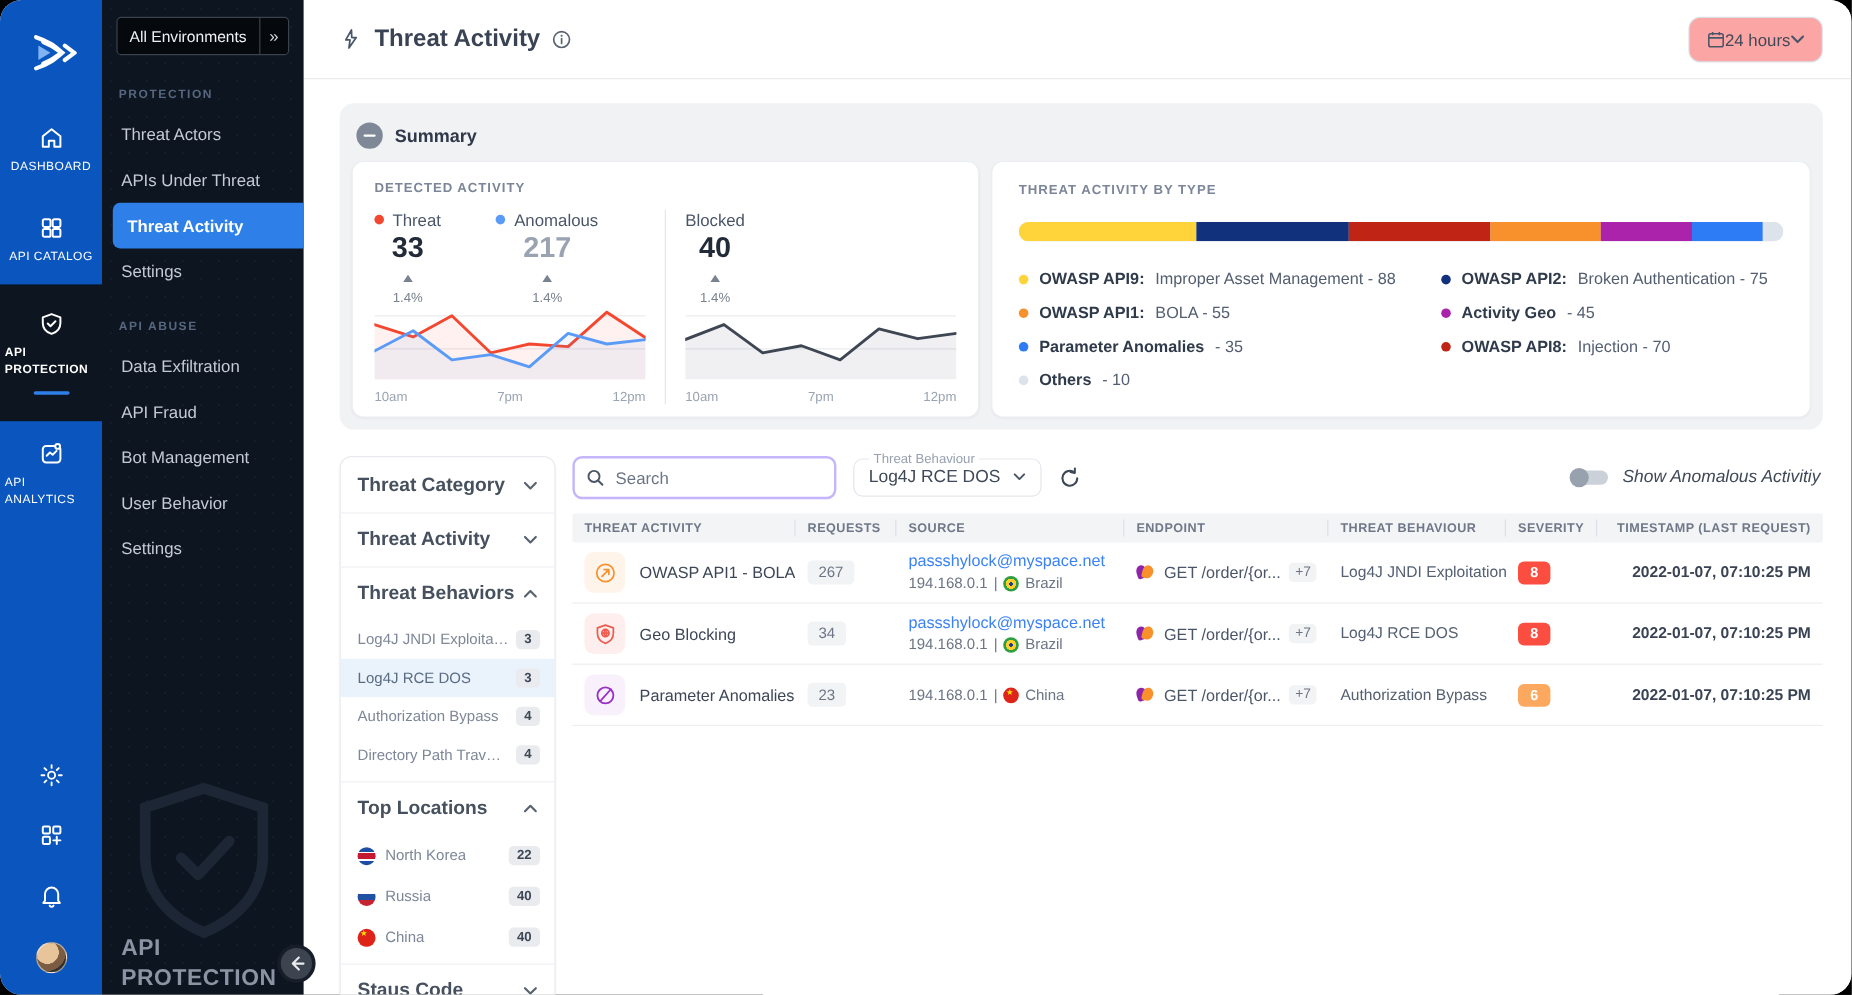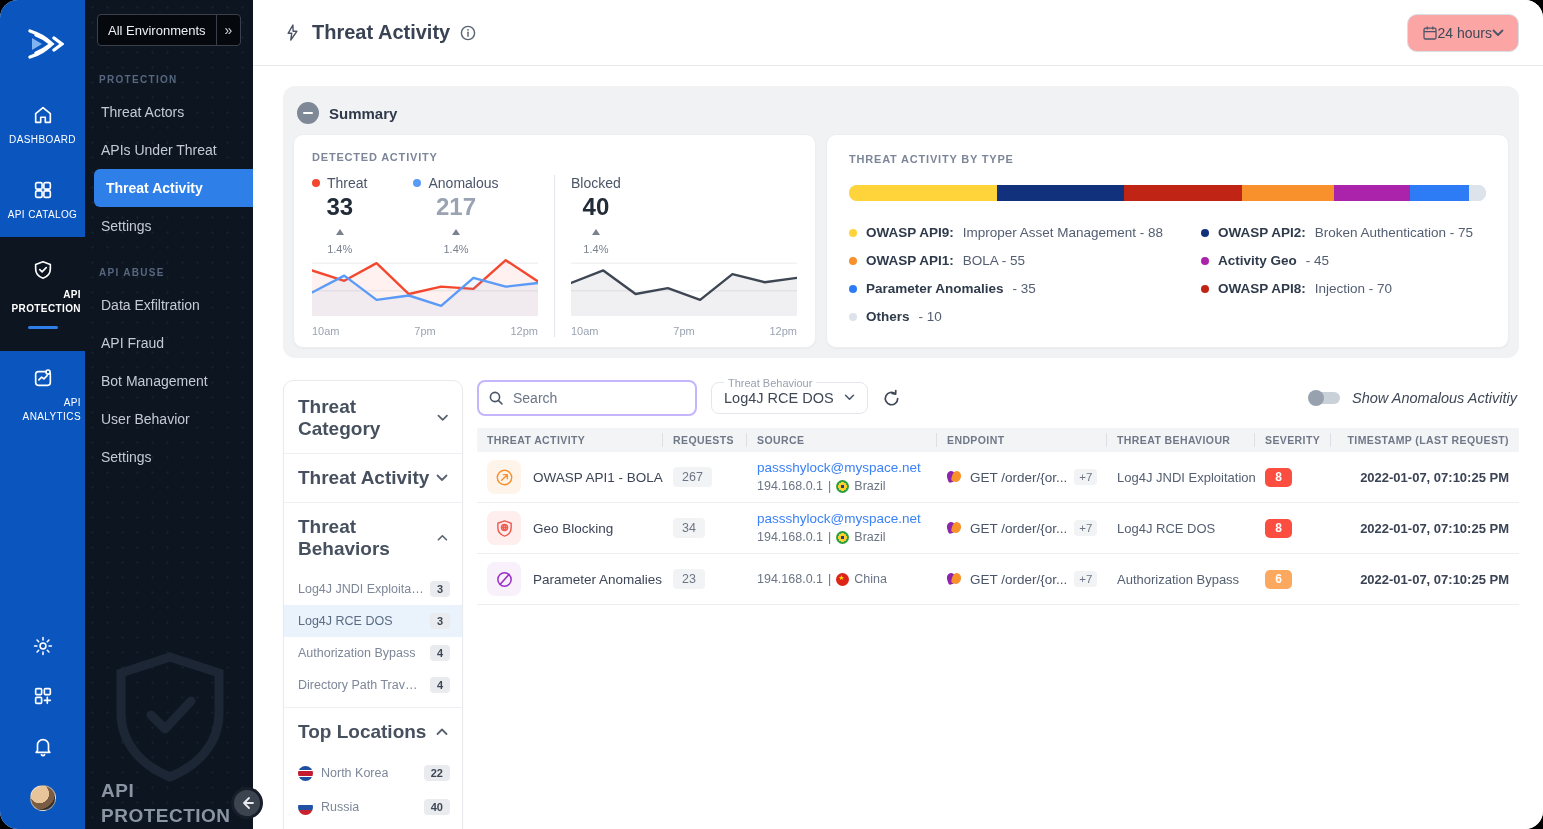--- a/index.html
+++ b/index.html
@@ -3,21 +3,21 @@
 <meta charset="utf-8">
 <style>
   * { margin:0; padding:0; box-sizing:border-box; }
   html,body { background:#000; font-family:"Liberation Sans", sans-serif; }
   .app { width:1543px; height:829px; background:#fff; border-radius:18px; overflow:hidden; display:flex; position:relative; }
 
   
   .rail { width:85px; background:#0B56BE; display:flex; flex-direction:column; flex-shrink:0; }
   .rail-logo { height:88px; display:flex; align-items:center; justify-content:center; }
   .rail-item { display:flex; flex-direction:column; align-items:center; justify-content:center; gap:7px; padding:16px 4px; color:#fff; cursor:pointer; }
-  .rail-item .rl { font-size:10px; letter-spacing:.4px; font-weight:500; text-align:right; line-height:1.35; }
+  .rail-item .rl { font-size:10px; letter-spacing:.4px; font-weight:500; text-align:left; line-height:1.35; }
   .rail-item.active { background:#0D1520; padding:22px 4px; }
   .rail-item.active .rl { font-weight:700; }
   .rail-underline { width:30px; height:3px; border-radius:2px; background:#2E7FE8; margin-top:4px; }
   .rail-spacer { flex:1; }
   .rail-bottom { display:flex; flex-direction:column; align-items:center; gap:28px; padding-bottom:18px; }
   .avatar { width:26px; height:26px; border-radius:50%; background:radial-gradient(circle at 35% 32%, #e8c49a 0 42%, #7a5c42 43% 68%, #33302c 69%); border:1px solid rgba(255,255,255,.5); }
 
   
   .side { width:168px; background:#0D1520; flex-shrink:0; position:relative; color:#C4CBD6;
           background-image:radial-gradient(circle, rgba(90,110,140,.10) 1px, transparent 1.2px); background-size:15px 15px; }
@@ -71,21 +71,21 @@
   .lg-item { display:flex; align-items:center; gap:9px; font-size:13.5px; }
   .lg-name { font-weight:700; color:#2F3A4B; }
   .lg-desc { color:#535E70; }
 
   
   .content { display:flex; gap:14px; margin:22px 24px 0 30px; align-items:flex-start; }
   .filter-card { width:180px; flex-shrink:0; border:1px solid #E8EAEE; border-radius:10px; background:#fff; box-shadow:0 1px 2px rgba(16,24,40,.04); padding:2px 0; }
   .f-group { border-bottom:1px solid #EEF0F3; }
   .f-group:last-child { border-bottom:none; }
   .f-head { display:flex; align-items:center; justify-content:space-between; padding:13px 14px; cursor:pointer; }
-  .f-head span { font-size:19px; font-weight:600; color:#46505E; }
+  .f-head span { font-size:16px; font-weight:600; color:#46505E; }
   .f-item { display:flex; align-items:center; justify-content:space-between; gap:6px; padding:8px 12px 8px 14px; cursor:pointer; }
   .f-item .fl { font-size:12.5px; color:#7D8798; white-space:nowrap; overflow:hidden; text-overflow:ellipsis; }
   .f-item.selected { background:#EAF2FC; }
   .f-item.selected .fl { color:#5A6C82; }
   .count-badge { background:#E9EBEF; color:#3E4756; font-size:11px; font-weight:700; border-radius:4px; padding:2px 7px; flex-shrink:0; }
   .f-item.loc { padding:9px 12px 9px 14px; }
   .loc-left { display:flex; align-items:center; gap:8px; min-width:0; }
   .flag { width:15px; height:15px; border-radius:50%; flex-shrink:0; position:relative; overflow:hidden; }
   .flag-nk { background:linear-gradient(180deg,#1D4EA2 0 24%,#fff 24% 32%,#C41A31 32% 68%,#fff 68% 76%,#1D4EA2 76% 100%); }
   .flag-ru { background:linear-gradient(180deg,#fff 0 34%,#2051A3 34% 67%,#C7222F 67% 100%); }

